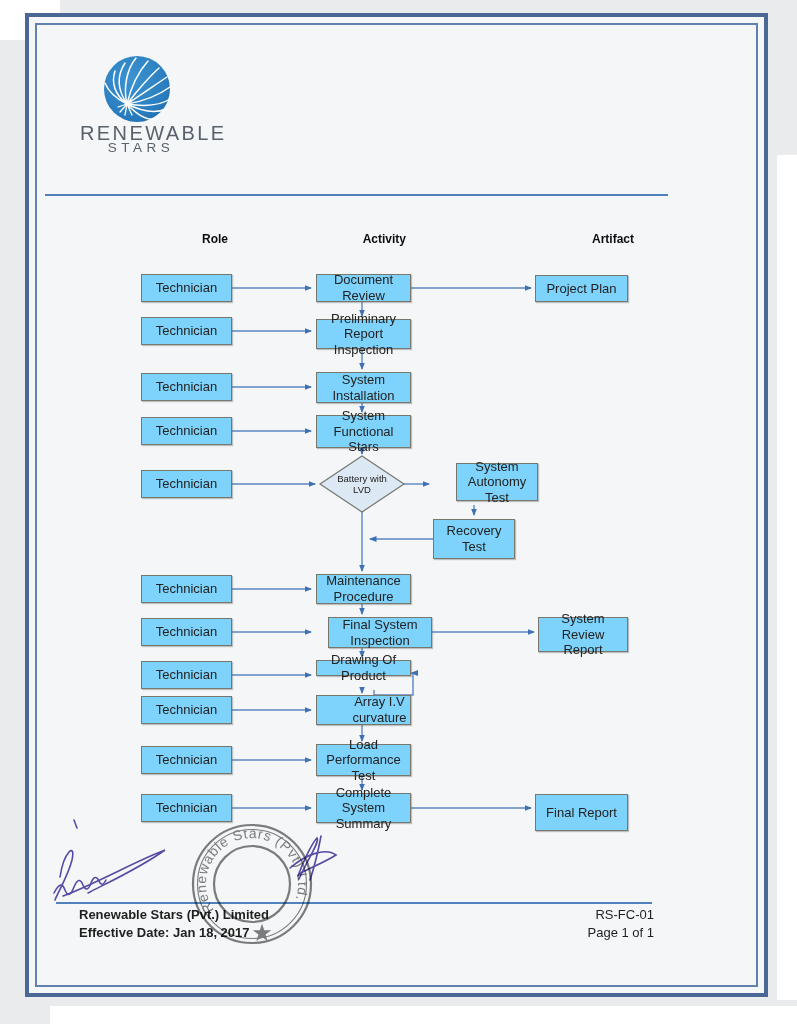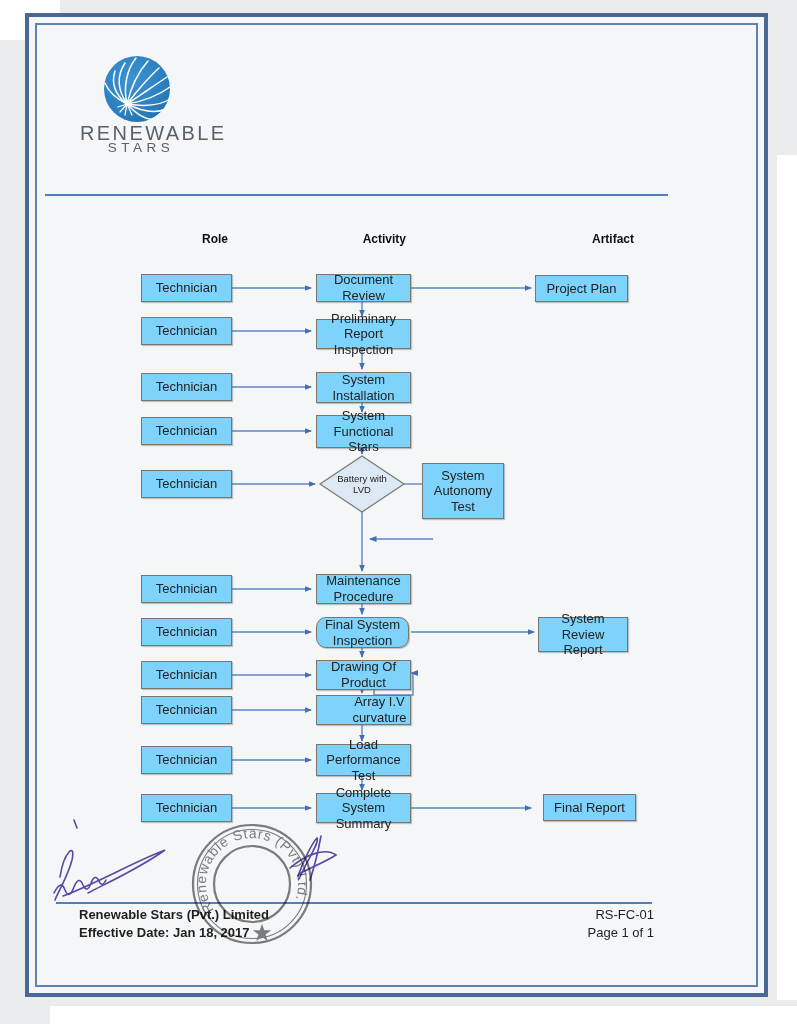--- a/index.html
+++ b/index.html
@@ -142,37 +142,38 @@
   <div class="node" style="left:316px;top:274px;width:95px;height:28px;">Document Review</div>
   <div class="node" style="left:316px;top:319px;width:95px;height:30px;">Preliminary
 Report Inspection</div>
   <div class="node" style="left:316px;top:372px;width:95px;height:31px;">System Installation</div>
   <div class="node" style="left:316px;top:415px;width:95px;height:33px;">System Functional
 Stars</div>
   <div class="diamond-label">Battery with
 LVD</div>
   <div class="node" style="left:316px;top:574px;width:95px;height:30px;">Maintenance
 Procedure</div>
-  <div class="node" style="left:316px;top:617px;width:93px;height:31px;border-radius:10px;">Final System
+  <div class="node" style="left:328px;top:617px;width:104px;height:31px;">Final System
 Inspection</div>
-  <div class="node" style="left:316px;top:660px;width:95px;height:30px;">Drawing Of
+  <div class="node" style="left:316px;top:660px;width:95px;height:16px;">Drawing Of
 Product</div>
   <div class="node" style="left:316px;top:695px;width:95px;height:30px;padding-left:32px;">Array I.V curvature</div>
   <div class="node" style="left:316px;top:744px;width:95px;height:32px;">Load Performance
 Test</div>
   <div class="node" style="left:316px;top:793px;width:95px;height:30px;">Complete System
 Summary</div>
 
-  <div class="node" style="left:422px;top:463px;width:82px;height:56px;">System
+  <div class="node" style="left:456px;top:463px;width:82px;height:38px;">System
 Autonomy Test</div>
+  <div class="node" style="left:433px;top:519px;width:82px;height:40px;">Recovery Test</div>
 
   <div class="node" style="left:535px;top:275px;width:93px;height:27px;">Project Plan</div>
   <div class="node" style="left:538px;top:617px;width:90px;height:35px;">System Review
 Report</div>
-  <div class="node" style="left:535px;top:794px;width:93px;height:27px;margin-left:8px;">Final Report</div>
+  <div class="node" style="left:535px;top:794px;width:93px;height:37px;">Final Report</div>
 
   <div class="footer-rule"></div>
   <div class="footer-left">
     <div>Renewable Stars (Pvt.) Limited</div>
     <div>Effective Date: Jan 18, 2017</div>
   </div>
   <div class="footer-right">
     <div>RS-FC-01</div>
     <div>Page 1 of 1</div>
   </div>

